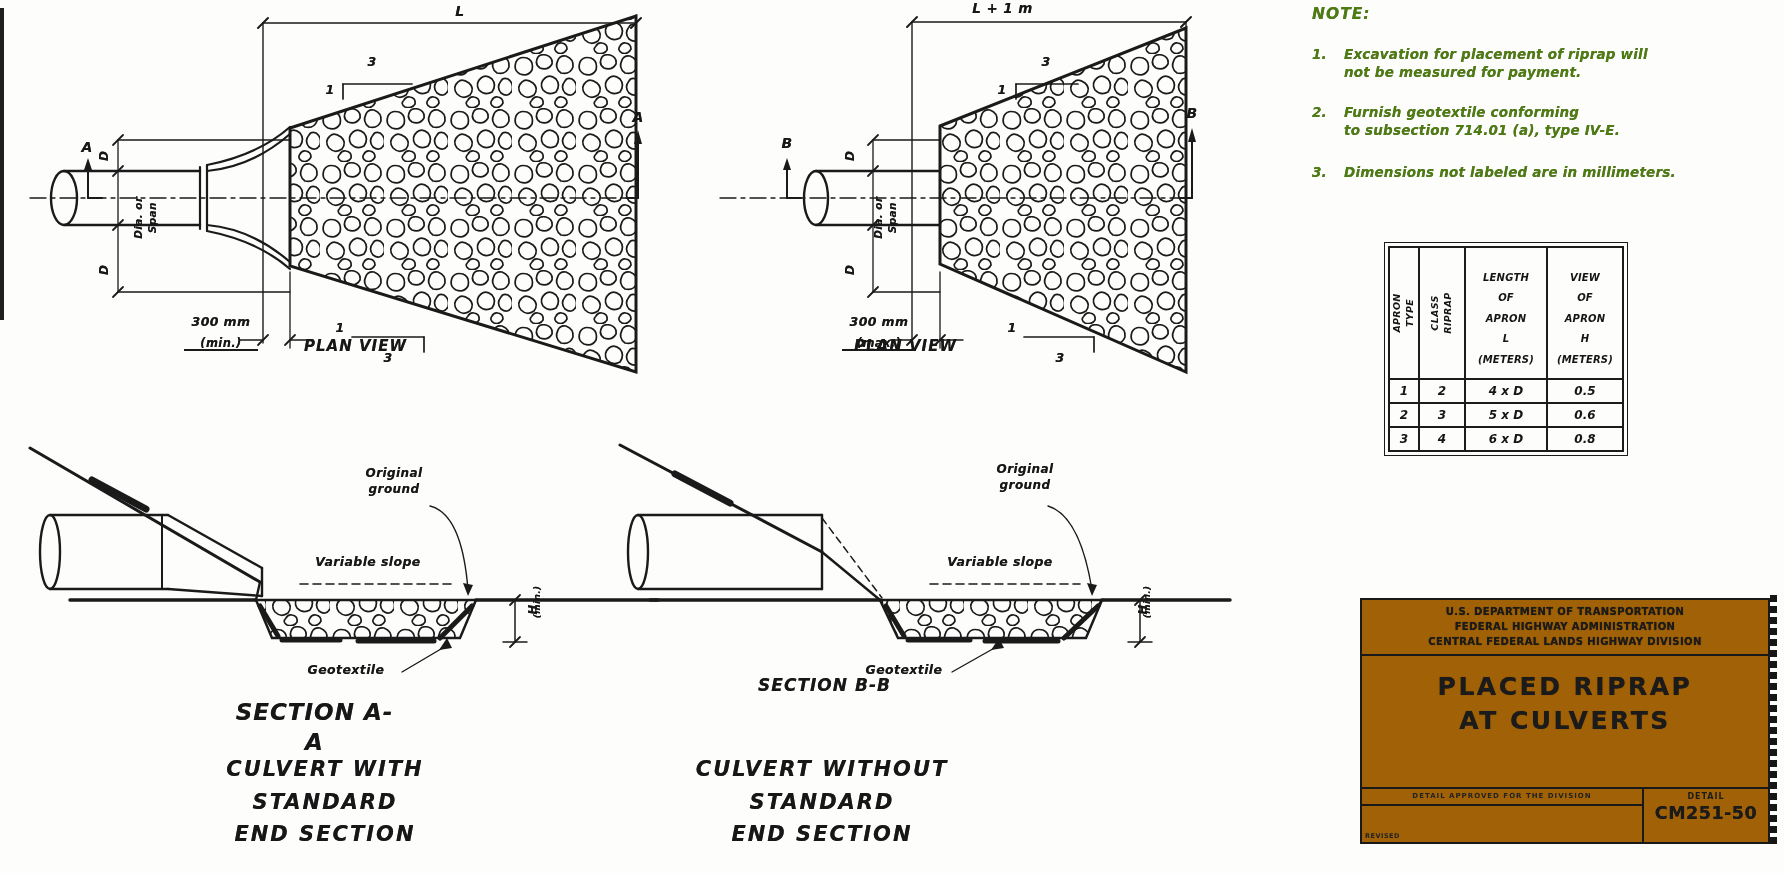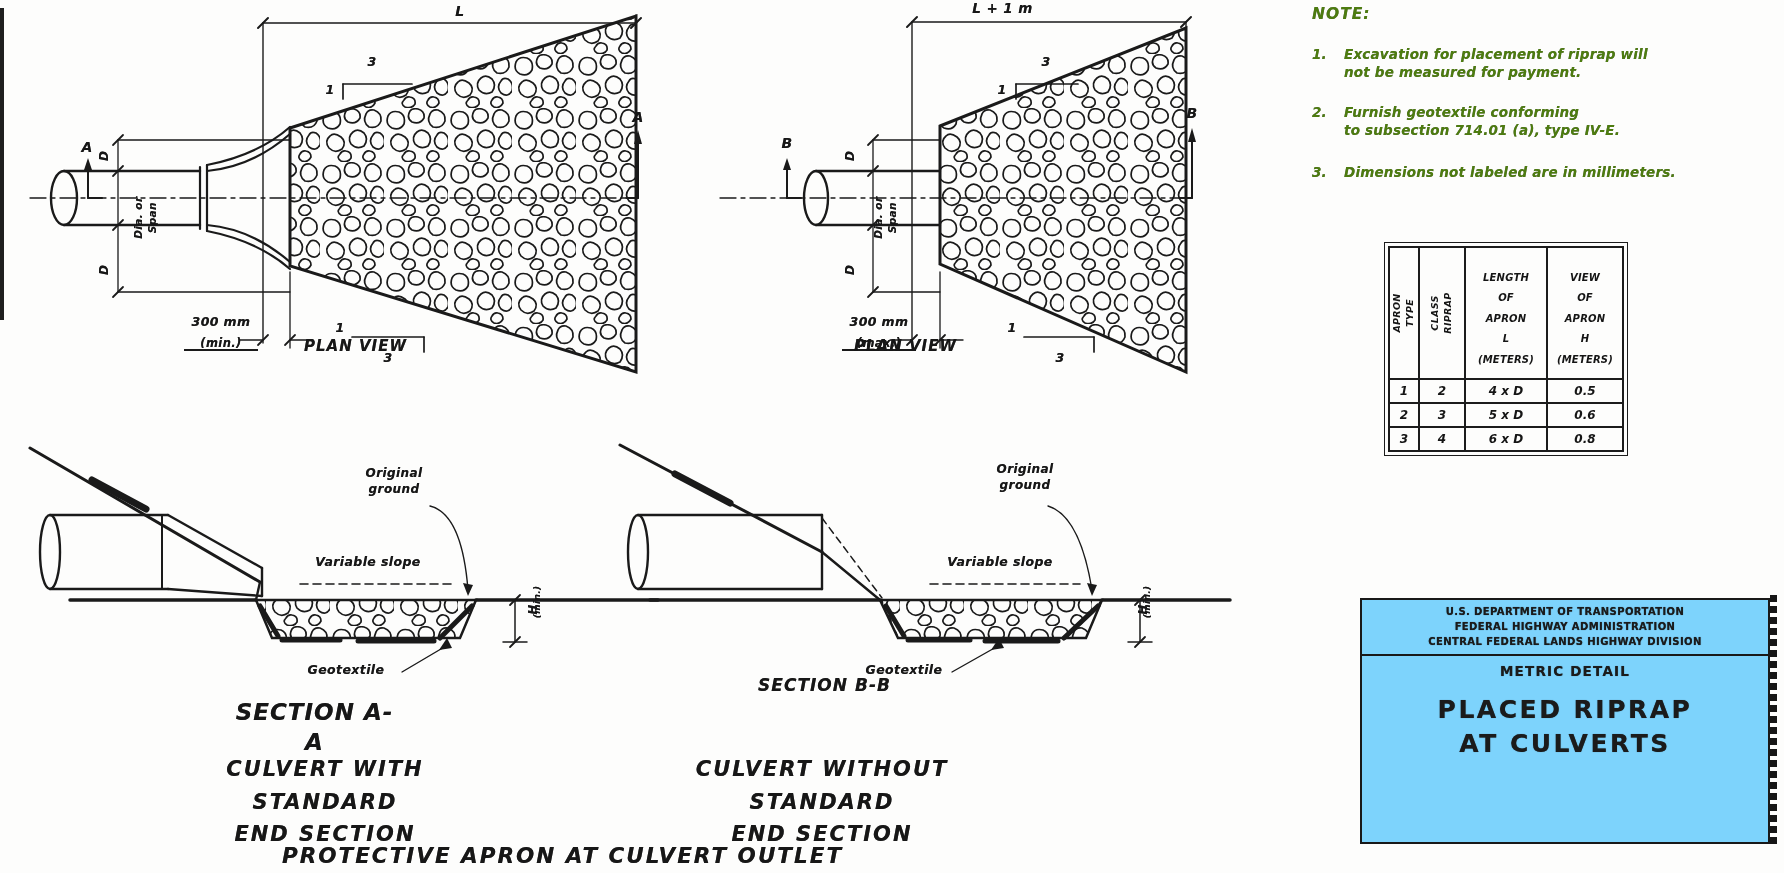--- a/index.html
+++ b/index.html
@@ -19,21 +19,21 @@
                outline:1.5px solid #1c1c1c;outline-offset:3px;background:#fdfdfc;}
   table.riprap th,table.riprap td{border:2px solid #1c1c1c;padding:0;font-style:italic;
                font-weight:bold;color:#151515;text-align:center;vertical-align:middle;}
   table.riprap th{position:relative;}
   .hdr-rot{position:absolute;left:50%;top:50%;transform:translate(-50%,-50%) rotate(-90deg);
            width:126px;font-size:9.5px;line-height:1.35;white-space:pre-line;letter-spacing:.3px;}
   .hdr-stack{font-size:10px;line-height:2.05;white-space:pre-line;letter-spacing:.2px;margin-top:12px;}
   table.riprap td{font-size:12px;height:22px;}
   
   .tblock{position:absolute;left:1360px;top:598px;width:406px;height:242px;
-          border:2.5px solid #191919;background:#7dd3fc;color:#1b1b1b;}
+          border:2.5px solid #191919;background:#a16207;color:#1b1b1b;}
   .tb-agency{height:50px;border-bottom:2px solid #191919;text-align:center;padding-top:4px;
              font-size:10px;font-weight:bold;letter-spacing:.4px;line-height:1.5;
              text-shadow:0 0 .8px rgba(10,10,10,.8);}
   .tb-metric{text-align:center;font-size:13.5px;font-weight:bold;letter-spacing:1.2px;
              padding-top:7px;text-shadow:0 0 .7px rgba(10,10,10,.7);}
   .tb-title{text-align:center;font-size:25px;font-weight:bold;letter-spacing:2.5px;line-height:1.35;
             margin-top:14px;white-space:pre-line;text-shadow:0 0 .7px rgba(10,10,10,.7);}
   .tb-bottom{position:absolute;left:0;right:0;bottom:0;height:53px;border-top:2px solid #191919;}
   .tb-approval{position:absolute;left:0;top:0;width:280px;font-size:7px;font-weight:bold;
                letter-spacing:1px;text-align:center;padding:3px 0 4px 0;border-bottom:2px solid #191919;
@@ -281,21 +281,20 @@
   <div class="lbl" style="left:983px;top:462px;width:84px;font-size:12px;">Original
 ground</div>
   <div class="lbl" style="left:938px;top:554px;width:124px;font-size:12.5px;">Variable slope</div>
   <div class="lbl" style="left:858px;top:662px;width:92px;font-size:12.5px;">Geotextile</div>
   <div class="lbl rot" style="left:1134px;top:602px;width:18px;font-size:11.5px;">H</div>
   <div class="lbl rot" style="left:1134px;top:596px;width:60px;font-size:9px;transform:rotate(-90deg) translateY(-16px);">(min.)</div>
   <div class="lbl" style="left:742px;top:674px;width:165px;font-size:17px;letter-spacing:1px;">SECTION B-B</div>
   <div class="lbl" style="left:632px;top:753px;width:380px;font-size:21px;letter-spacing:2px;line-height:1.55;">CULVERT WITHOUT STANDARD
 END SECTION</div>
 
-  <div class="lbl" style="left:275px;top:842px;width:575px;font-size:21.5px;letter-spacing:2px;">PROTECTIVE APRON AT CULVERT OUTLET</div>
 
   <div>
     <div class="note-line" style="left:1312px;top:5px;font-size:15.5px;letter-spacing:1px;">NOTE:</div>
     <div class="note-line" style="left:1312px;top:46px;">1.</div>
     <div class="note-line" style="left:1344px;top:46px;">Excavation for placement of riprap will</div>
     <div class="note-line" style="left:1344px;top:64px;">not be measured for payment.</div>
     <div class="note-line" style="left:1312px;top:104px;">2.</div>
     <div class="note-line" style="left:1344px;top:104px;">Furnish geotextile conforming</div>
     <div class="note-line" style="left:1344px;top:122px;text-align:center;">to subsection 714.01 (a), type IV-E.</div>
     <div class="note-line" style="left:1312px;top:164px;">3.</div>
@@ -348,19 +347,26 @@
     </tr>
   </tbody>
     </table>
 
   <div class="tblock">
     <div class="tb-agency">
       <div>U.S. DEPARTMENT OF TRANSPORTATION</div>
       <div>FEDERAL HIGHWAY ADMINISTRATION</div>
       <div>CENTRAL FEDERAL LANDS HIGHWAY DIVISION</div>
     </div>
-    <div class="tb-metric">METRIC DETAIL</div>
     <div class="tb-title">PLACED RIPRAP
 AT CULVERTS</div>
+    <div class="tb-bottom">
+      <div class="tb-approval">DETAIL APPROVED FOR THE DIVISION</div>
+      <div class="tb-revised">REVISED</div>
+      <div class="tb-detailcell">
+        <div class="tb-detail-label">DETAIL</div>
+        <div class="tb-detail-number">CM251-50</div>
+      </div>
+    </div>
   </div>
   <div class="sheet-edge"></div>
 
 </div>
 
 </body></html>

